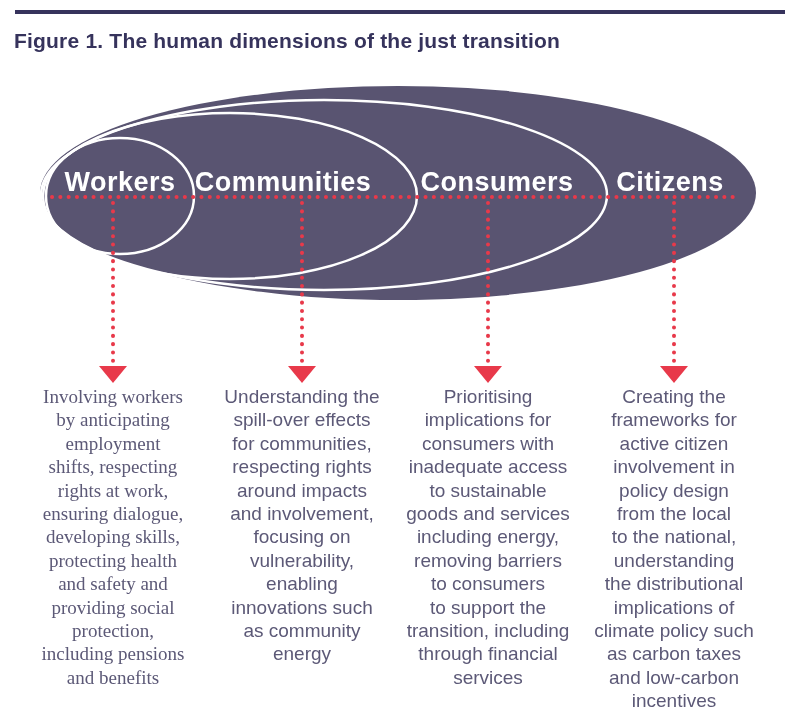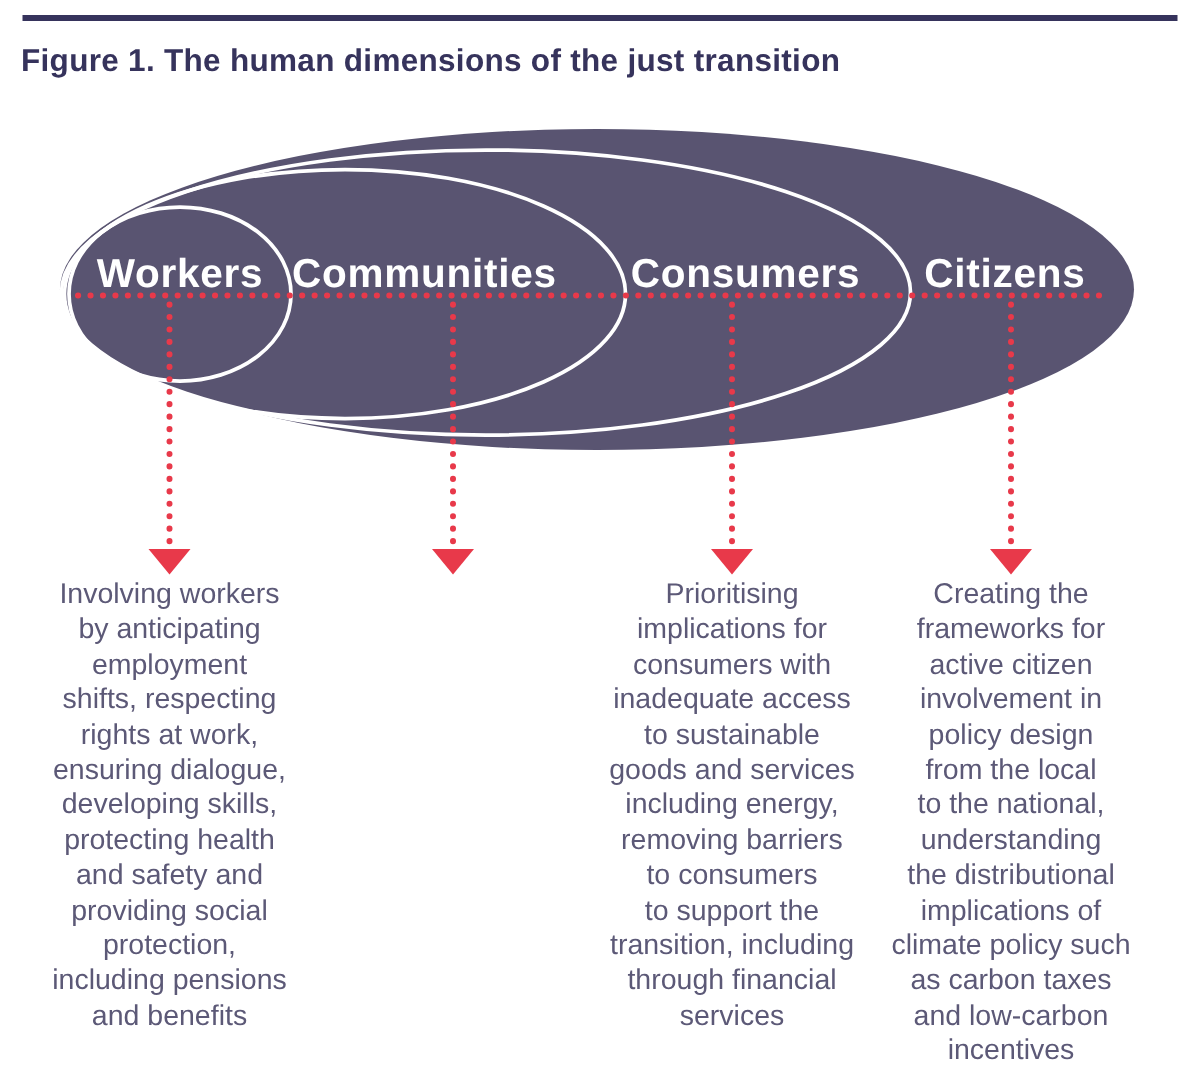--- a/index.html
+++ b/index.html
@@ -39,21 +39,21 @@
   .col {
     position: absolute;
     top: 385px;
     width: 210px;
     text-align: center;
     font-size: 19px;
     line-height: 23.4px;
     color: #5c5977;
     white-space: pre-line;
   }
-  .col-1 { left: 8px; }
+  .col-1 { left: 8px; font-family: Liberation Serif, serif; }
   .col-2 { left: 197px; }
   .col-3 { left: 383px; }
   .col-4 { left: 569px; }
 </style>
 </head>
 <body>
 
 <div class="page">
 
   <div class="top-rule"></div>
@@ -92,20 +92,32 @@
 shifts, respecting
 rights at work,
 ensuring dialogue,
 developing skills,
 protecting health
 and safety and
 providing social
 protection,
 including pensions
 and benefits</div>
+  <div class="col col-2">Understanding the
+spill-over effects
+for communities,
+respecting rights
+around impacts
+and involvement,
+focusing on
+vulnerability,
+enabling
+innovations such
+as community
+energy</div>
   <div class="col col-4">Creating the
 frameworks for
 active citizen
 involvement in
 policy design
 from the local
 to the national,
 understanding
 the distributional
 implications of

